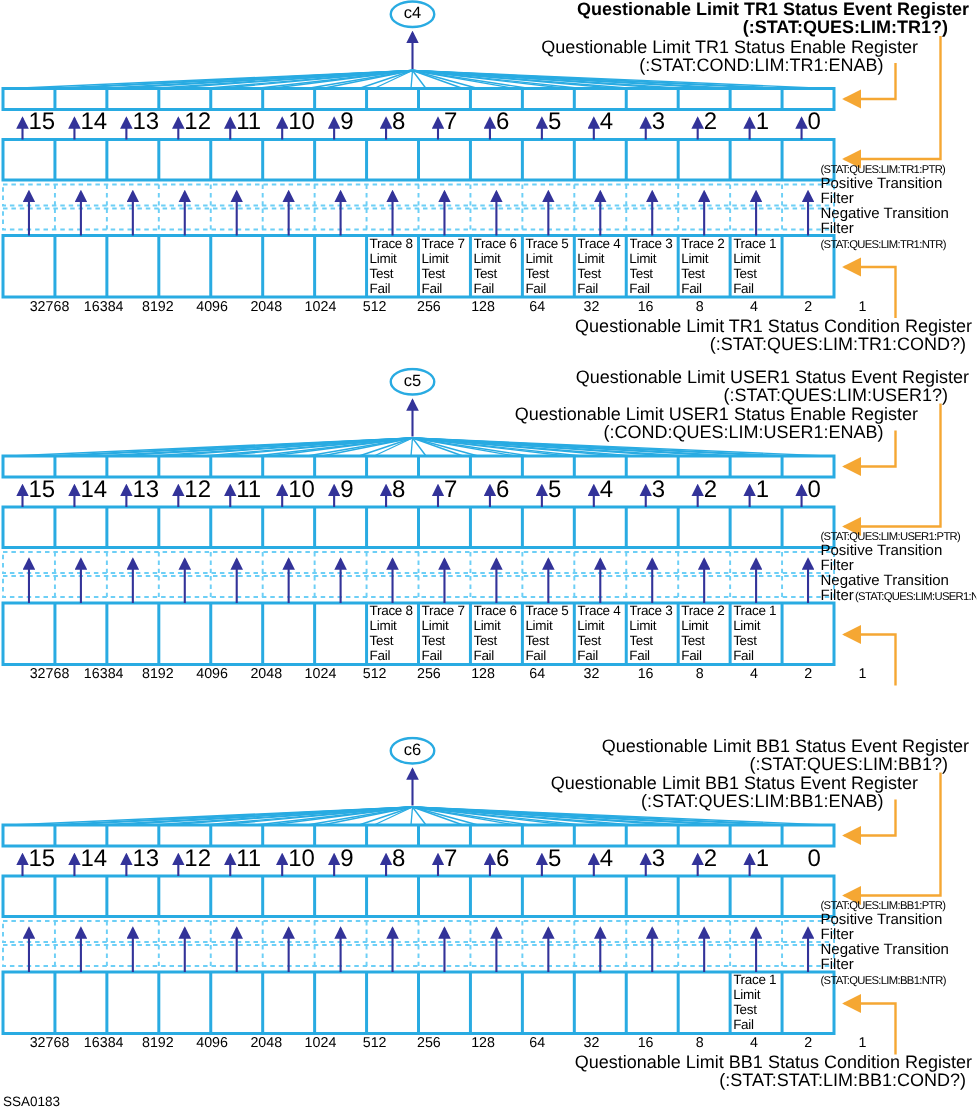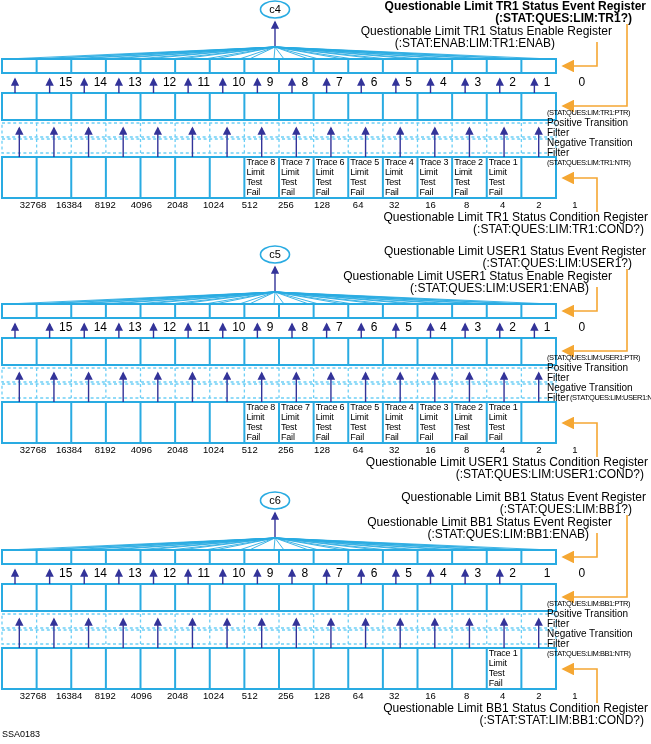--- a/index.html
+++ b/index.html
@@ -2,21 +2,21 @@
 <html><head>
 <meta charset="utf-8">
 <style>
   html,body{margin:0;padding:0;background:#ffffff;}
   #canvas{position:relative;width:651px;height:744px;background:#ffffff;overflow:hidden;
           font-family:"Liberation Sans",sans-serif;color:#000;}
   .blk{position:absolute;left:0;width:651px;height:245px;}
   .blk svg{position:absolute;left:0;top:0;}
   .lbl{position:absolute;text-align:right;font-size:12px;line-height:12.4px;white-space:nowrap;}
   .node{position:absolute;width:40px;text-align:center;font-size:11px;line-height:12px;}
-  .bitnum{position:absolute;font-size:12px;line-height:12px;margin-left:40px;}
+  .bitnum{position:absolute;font-size:16px;line-height:12px;}
   .weight{position:absolute;font-size:9.5px;line-height:10px;transform:translateX(-50%);}
   .tracecell{position:absolute;font-size:9px;line-height:9.9px;letter-spacing:-0.2px;overflow:hidden;}
   .rsmall{position:absolute;left:547px;font-size:7.5px;line-height:9px;letter-spacing:-0.45px;white-space:nowrap;}
   .rfilter{position:absolute;left:547px;font-size:10px;line-height:10px;white-space:nowrap;}
   #figid{position:absolute;left:2px;top:729px;font-size:9px;}
 </style>
 </head>
 <body>
 
 <div id="canvas">
@@ -197,23 +197,23 @@
             <path d="M597,42 L597,66 L563,66" marker-end="url(#o0)"></path>
             <path d="M627,24 L627,106 L563,106" marker-end="url(#o0)"></path>
             <path d="M597,212 L597,178 L563,178" marker-end="url(#o0)"></path>
           </g>
         </svg>
         <div class="node" style="left: 255px; top: 3px;">c4</div>
         <div class="lbl" style="right: 5px; top: 0px; font-weight: bold;">
           <div>Questionable Limit TR1 Status Event Register</div>
           <div style="margin-right: 14px;">(:STAT:QUES:LIM:TR1?)</div>
         </div>
-        <div class="lbl" style="right: 39px; top: 25px; text-align: center;">
+        <div class="lbl" style="right: 39px; top: 25px;">
           <div>Questionable Limit TR1 Status Enable Register</div>
-          <div style="margin-right: 23px;">(:STAT:ENAB:LIM:TR1:ENAB)</div>
+          <div style="margin-right: 23px;">(:STAT:COND:LIM:TR1:ENAB)</div>
         </div>
         <div class="bitnum" style="left: 19px; top: 76px;">15</div>
         <div class="bitnum" style="left: 53.625px; top: 76px;">14</div>
         <div class="bitnum" style="left: 88.25px; top: 76px;">13</div>
         <div class="bitnum" style="left: 122.875px; top: 76px;">12</div>
         <div class="bitnum" style="left: 157.5px; top: 76px;">11</div>
         <div class="bitnum" style="left: 192.125px; top: 76px;">10</div>
         <div class="bitnum" style="left: 226.75px; top: 76px;">9</div>
         <div class="bitnum" style="left: 261.375px; top: 76px;">8</div>
         <div class="bitnum" style="left: 296px; top: 76px;">7</div>
@@ -477,21 +477,21 @@
             <path d="M597,212 L597,178 L563,178" marker-end="url(#o1)"></path>
           </g>
         </svg>
         <div class="node" style="left: 255px; top: 3px;">c5</div>
         <div class="lbl" style="right: 5px; top: 0px;">
           <div>Questionable Limit USER1 Status Event Register</div>
           <div style="margin-right: 14px;">(:STAT:QUES:LIM:USER1?)</div>
         </div>
         <div class="lbl" style="right: 39px; top: 25px;">
           <div>Questionable Limit USER1 Status Enable Register</div>
-          <div style="margin-right: 23px;">(:STAT:QUES:LIM:USER1:ENAB)</div>
+          <div style="margin-right: 23px;">(:COND:QUES:LIM:USER1:ENAB)</div>
         </div>
         <div class="bitnum" style="left: 19px; top: 76px;">15</div>
         <div class="bitnum" style="left: 53.625px; top: 76px;">14</div>
         <div class="bitnum" style="left: 88.25px; top: 76px;">13</div>
         <div class="bitnum" style="left: 122.875px; top: 76px;">12</div>
         <div class="bitnum" style="left: 157.5px; top: 76px;">11</div>
         <div class="bitnum" style="left: 192.125px; top: 76px;">10</div>
         <div class="bitnum" style="left: 226.75px; top: 76px;">9</div>
         <div class="bitnum" style="left: 261.375px; top: 76px;">8</div>
         <div class="bitnum" style="left: 296px; top: 76px;">7</div>
@@ -565,24 +565,20 @@
         <div class="weight" style="left: 249.78px; top: 200px;">512</div>
         <div class="weight" style="left: 285.91px; top: 200px;">256</div>
         <div class="weight" style="left: 322.04px; top: 200px;">128</div>
         <div class="weight" style="left: 358.17px; top: 200px;">64</div>
         <div class="weight" style="left: 394.3px; top: 200px;">32</div>
         <div class="weight" style="left: 430.43px; top: 200px;">16</div>
         <div class="weight" style="left: 466.56px; top: 200px;">8</div>
         <div class="weight" style="left: 502.69px; top: 200px;">4</div>
         <div class="weight" style="left: 538.82px; top: 200px;">2</div>
         <div class="weight" style="left: 574.95px; top: 200px;">1</div>
-        <div class="lbl" style="right: 3px; top: 211px;">
-          <div>Questionable Limit USER1 Status Condition Register</div>
-          <div style="margin-right: 4px;">(:STAT:QUES:LIM:USER1:COND?)</div>
-        </div>
       </div>
       <div class="blk" style="top: 491px;">
         <svg width="651" height="245">
           <defs>
             <marker id="d2" viewBox="0 0 8 8" refX="6.5" refY="4" markerWidth="6" markerHeight="6" orient="auto">
               <path d="M0,0 L8,4 L0,8 Z" fill="#333399"></path>
             </marker>
             <marker id="o2" viewBox="0 0 8 8" refX="7" refY="4" markerWidth="8" markerHeight="8" orient="auto">
               <path d="M0,0 L8,4 L0,8 Z" fill="#F5A733"></path>
             </marker>

